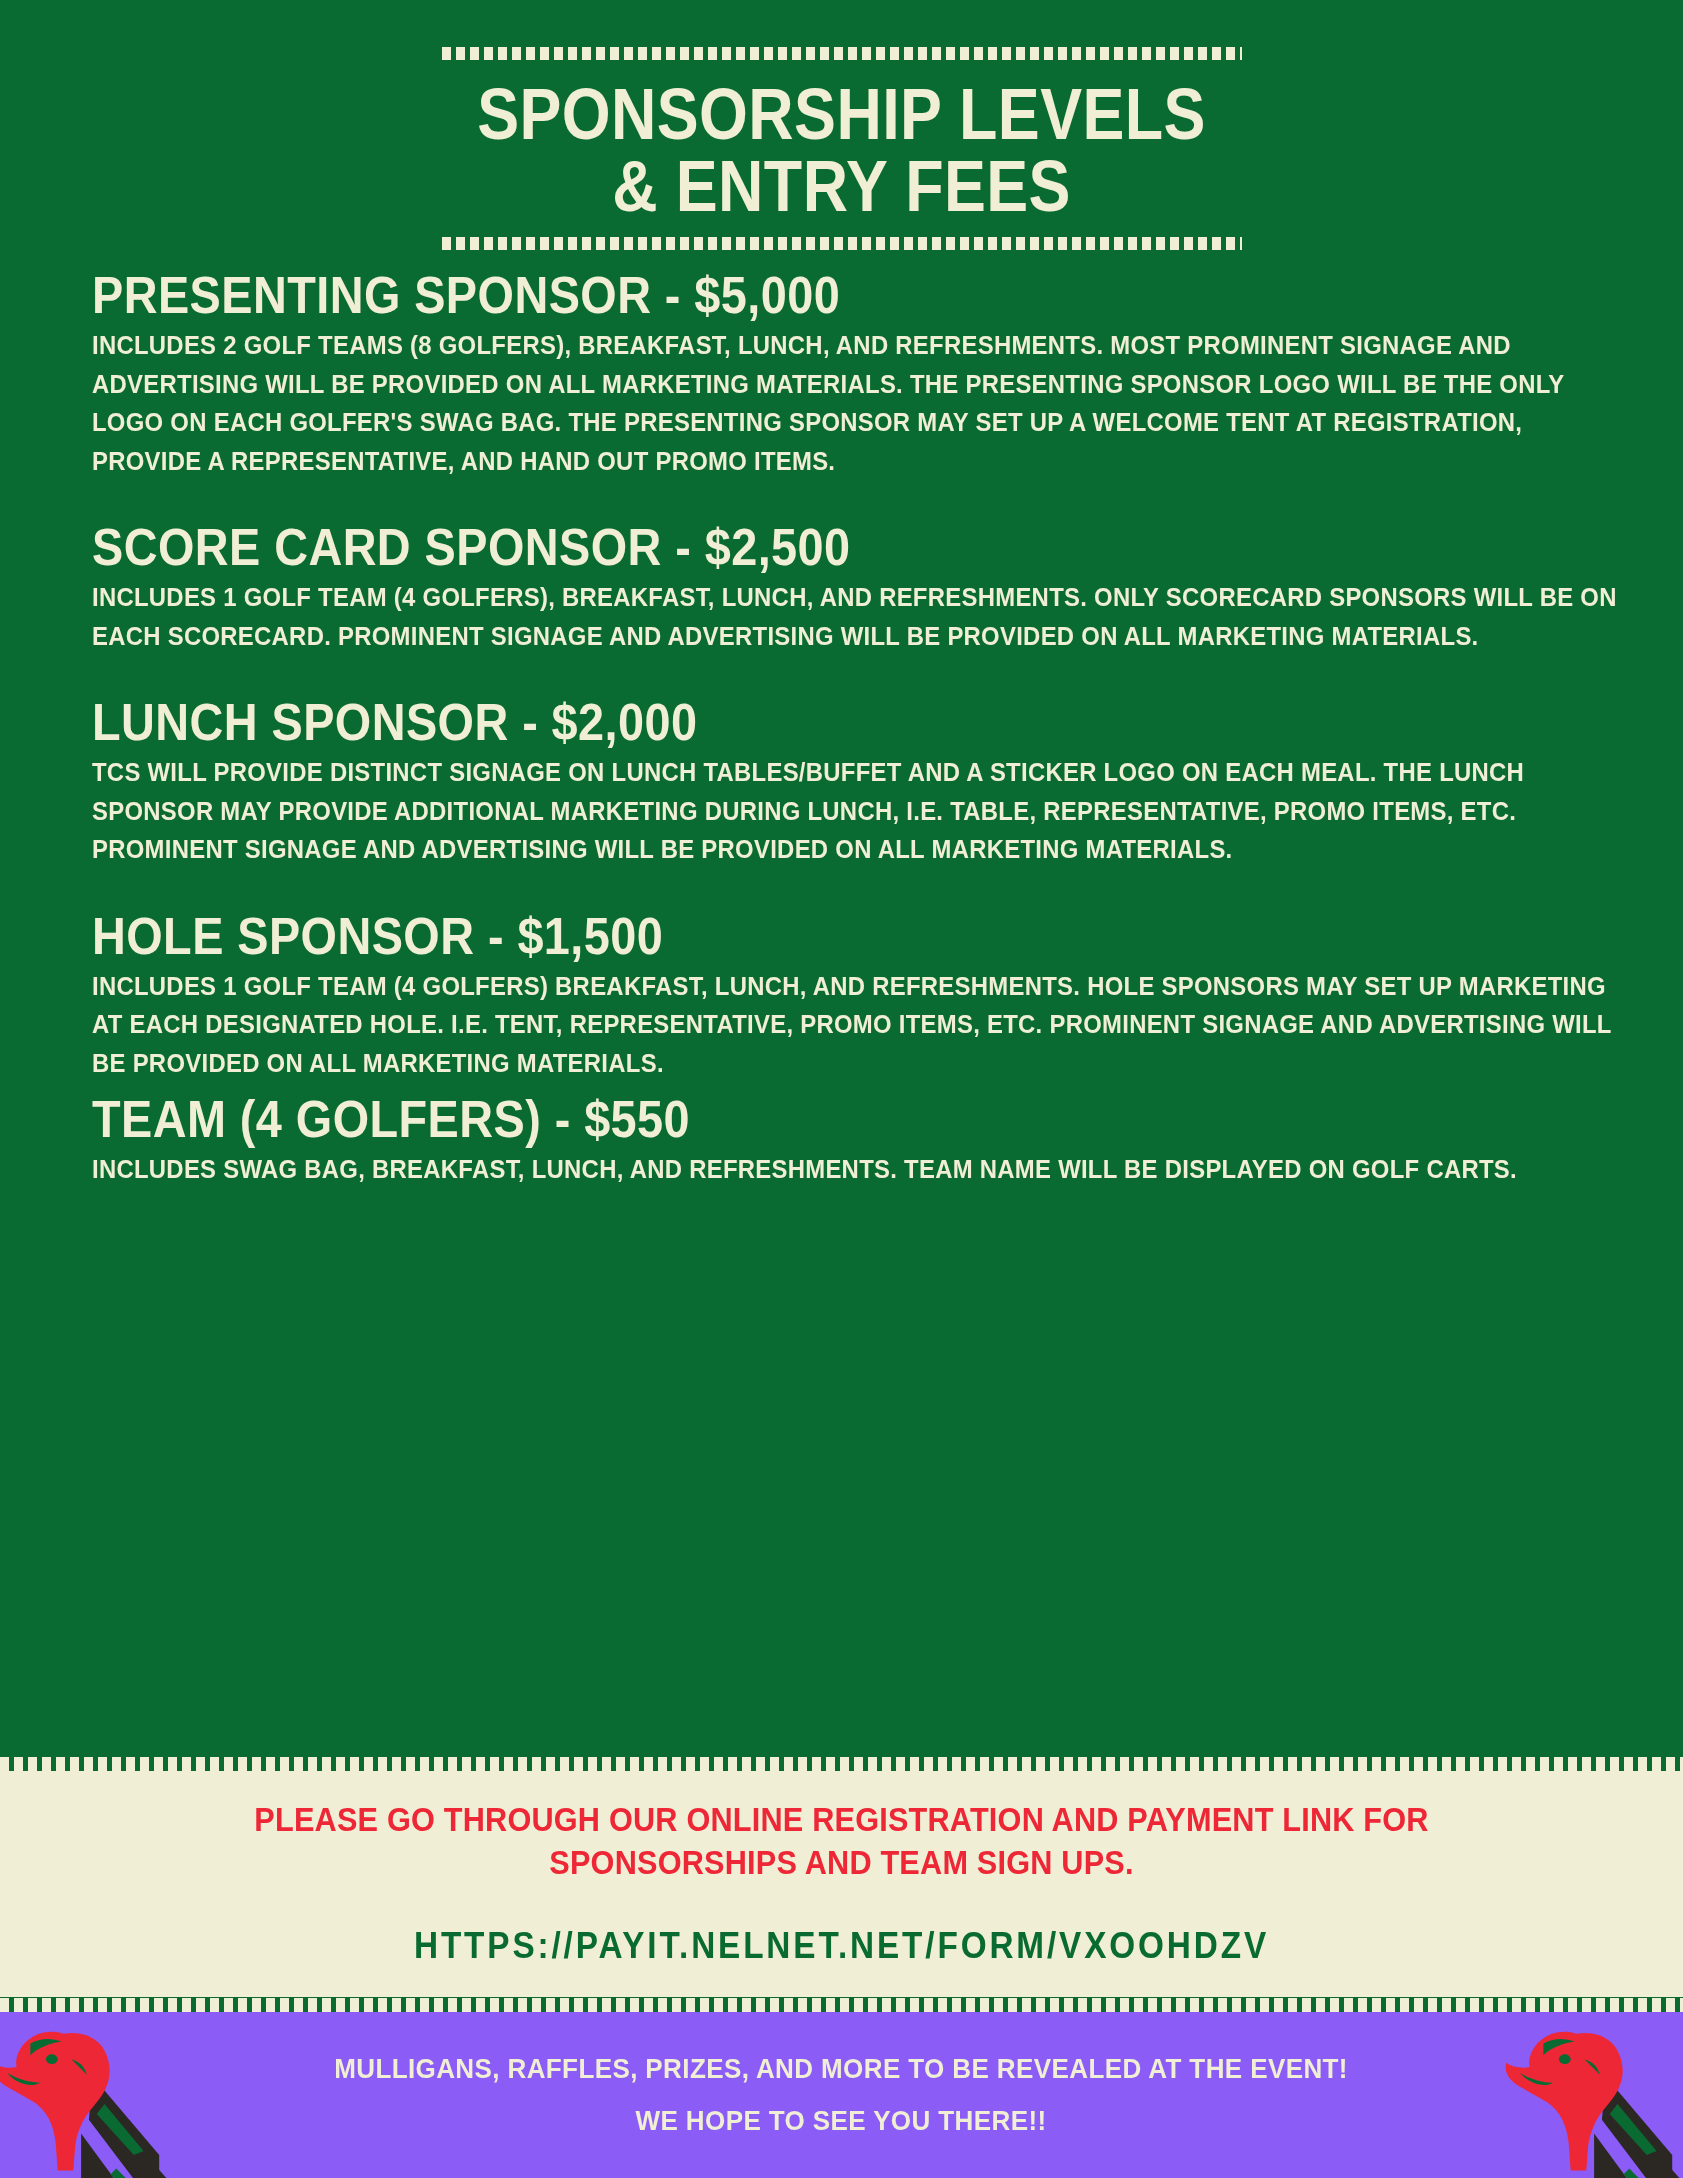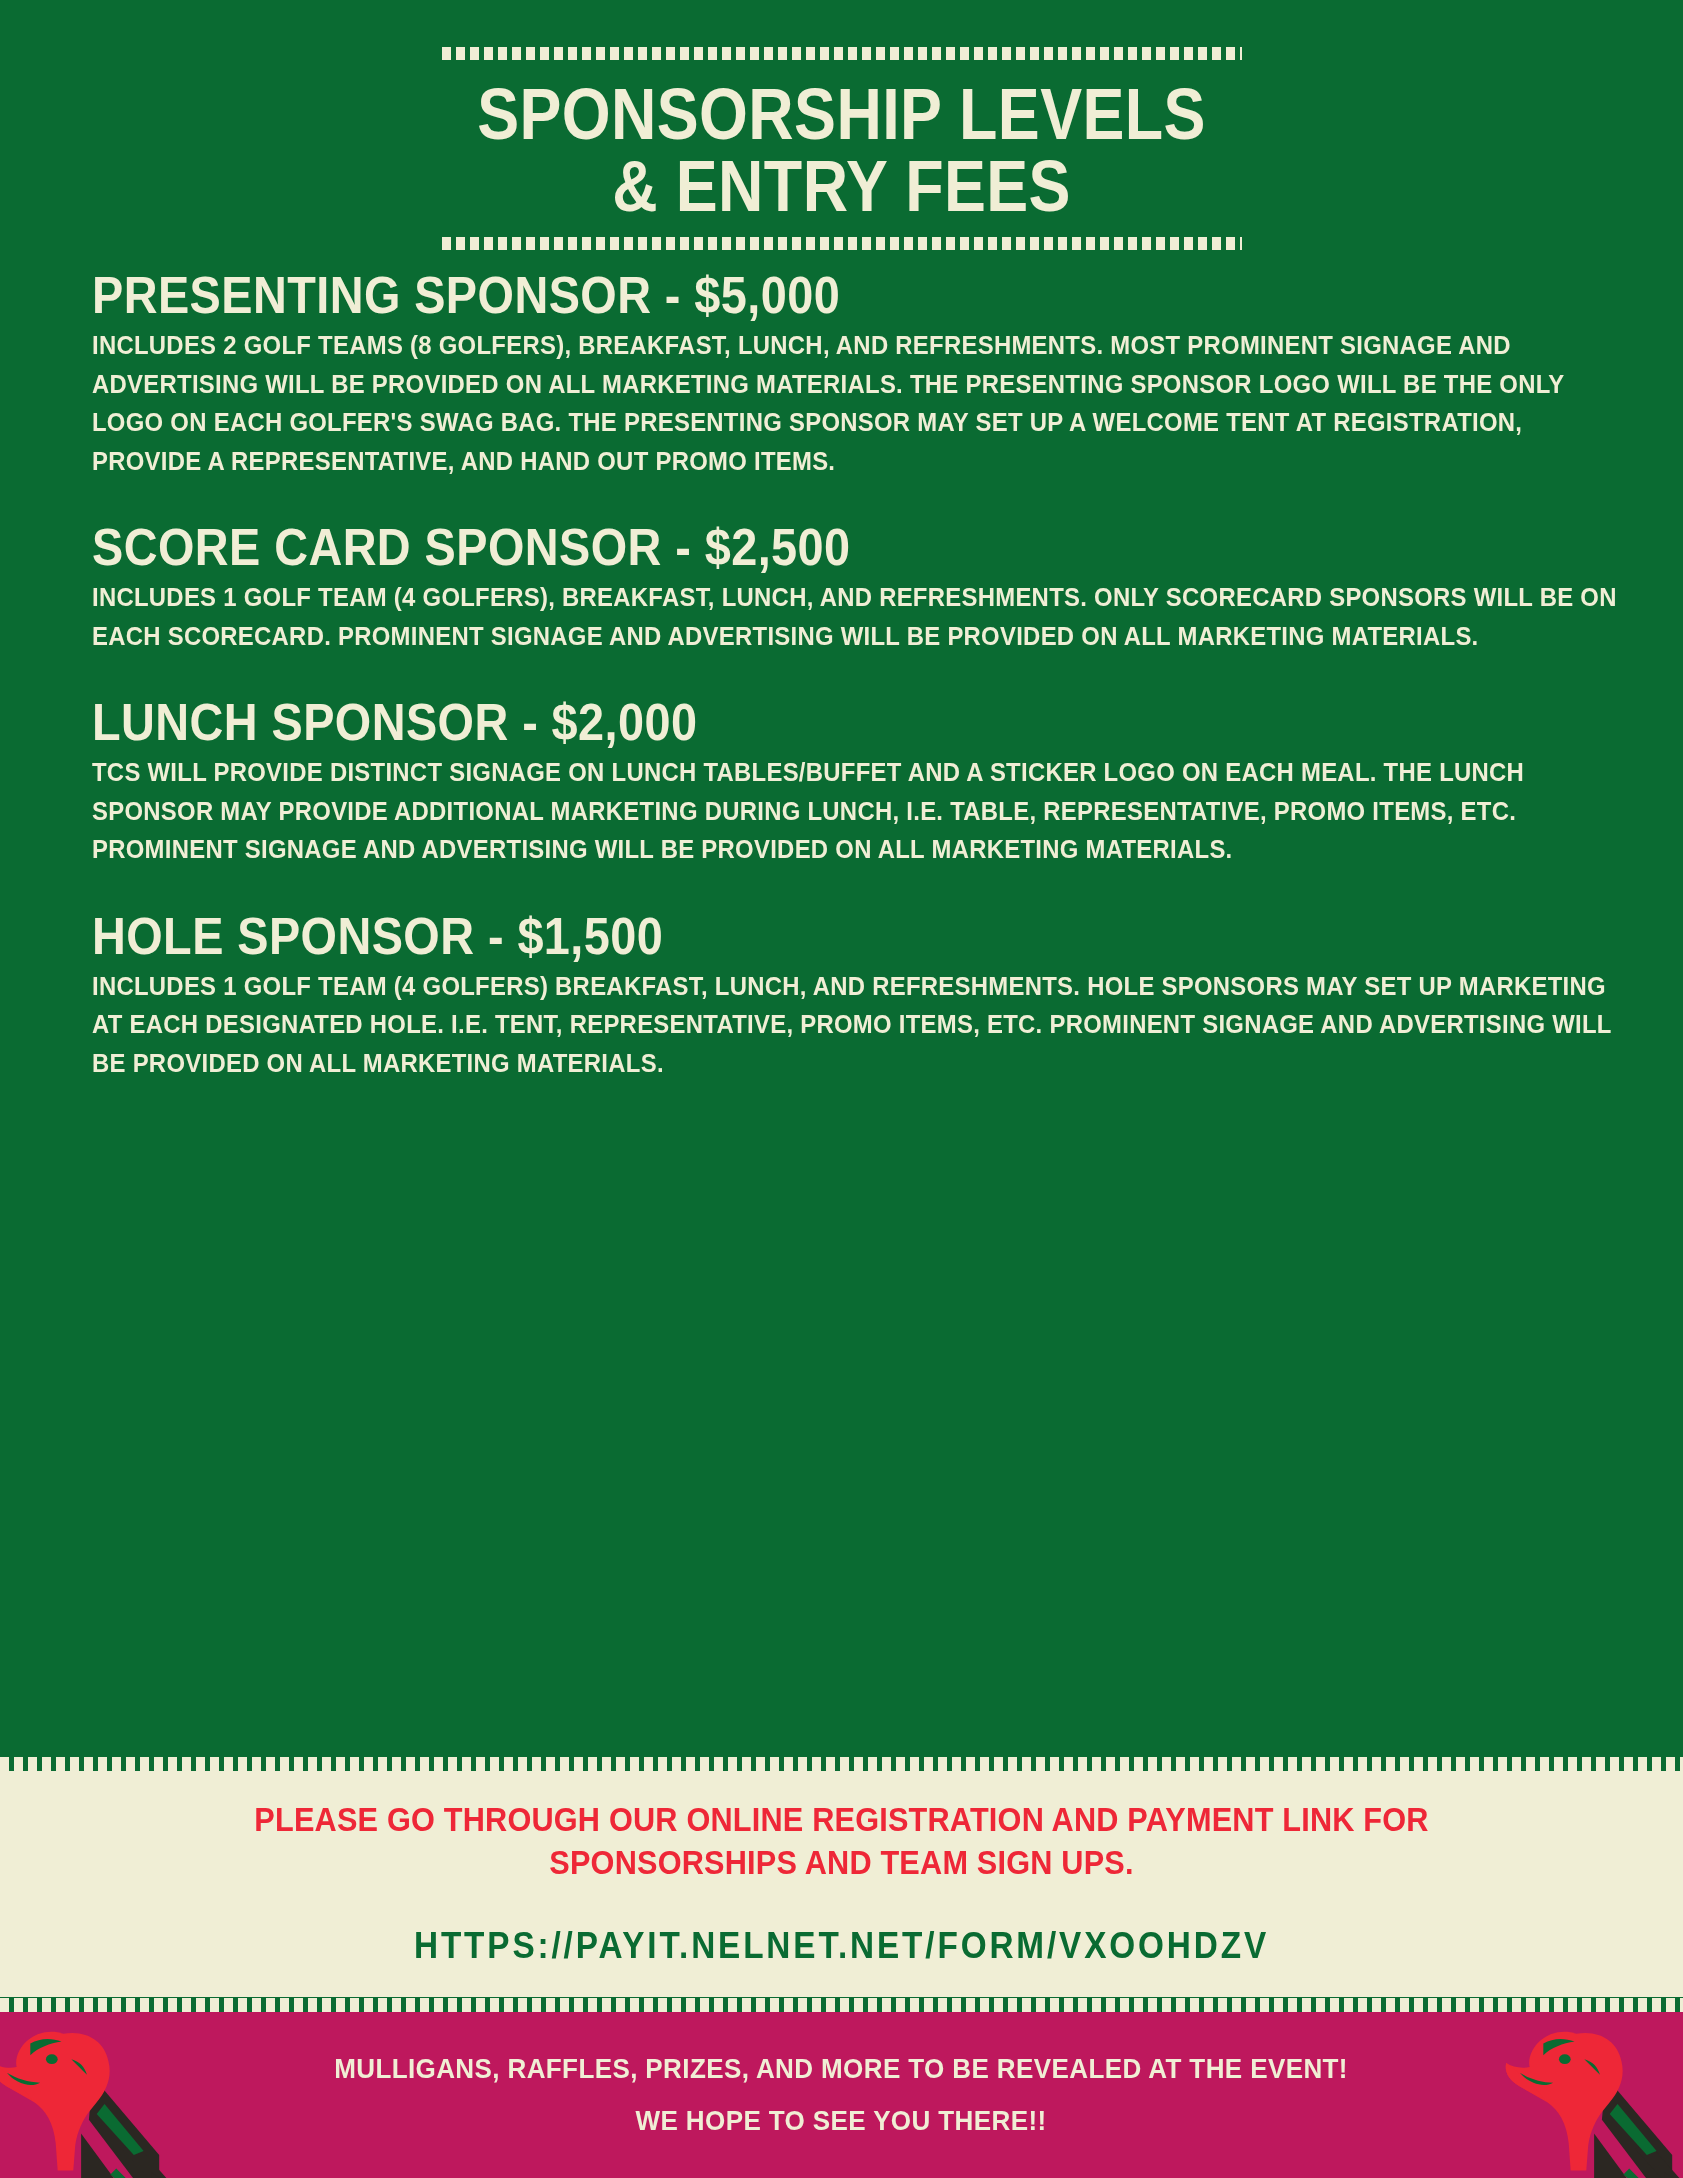--- a/index.html
+++ b/index.html
@@ -94,21 +94,21 @@
     font-size:37px;
     letter-spacing:3.2px;
     transform:scaleX(0.9);
   }
 
   
   .footer-wrap { position:absolute; left:0; top:1998px; width:1683px; height:180px; }
   .footer {
     position:relative;
     height:166px;
-    background:#be185d;
+    background:#8b5cf6;
     display:flex; align-items:center; justify-content:center;
   }
   .footer-text {
     text-align:center;
     color:#f0eed5;
     font-family:"Liberation Sans Narrow","Liberation Sans", sans-serif;
     font-weight:bold;
     font-size:28px;
     line-height:1.85;
     letter-spacing:0.4px;
@@ -148,20 +148,24 @@
   <div class="section gap-lg">
     <div class="sec-head">LUNCH SPONSOR - $2,000</div>
     <div class="sec-body">TCS WILL PROVIDE DISTINCT SIGNAGE ON LUNCH TABLES/BUFFET AND A STICKER LOGO ON EACH MEAL.  THE LUNCH SPONSOR MAY PROVIDE ADDITIONAL MARKETING DURING LUNCH, I.E. TABLE, REPRESENTATIVE, PROMO ITEMS, ETC.  PROMINENT SIGNAGE AND ADVERTISING WILL BE PROVIDED ON ALL MARKETING MATERIALS.</div>
   </div>
 
   <div class="section gap-lg">
     <div class="sec-head">HOLE SPONSOR - $1,500</div>
     <div class="sec-body">INCLUDES 1 GOLF TEAM (4 GOLFERS) BREAKFAST, LUNCH, AND REFRESHMENTS.  HOLE SPONSORS MAY SET UP MARKETING AT EACH DESIGNATED HOLE.  I.E. TENT, REPRESENTATIVE, PROMO ITEMS, ETC.  PROMINENT SIGNAGE AND ADVERTISING WILL BE PROVIDED ON ALL MARKETING MATERIALS.</div>
   </div>
 
+  <div class="section tight">
+    <div class="sec-head">TEAM (4 GOLFERS) - $550</div>
+    <div class="sec-body">INCLUDES SWAG BAG, BREAKFAST, LUNCH, AND REFRESHMENTS.  TEAM NAME WILL BE DISPLAYED ON GOLF CARTS.</div>
+  </div>
 
 </div>
 
 <div class="banner-wrap">
   <div class="dots-full"></div>
   <div class="banner">
     <div class="banner-note">
       <div>PLEASE GO THROUGH OUR ONLINE REGISTRATION AND PAYMENT LINK FOR</div>
       <div>SPONSORSHIPS AND TEAM SIGN UPS.</div>
     </div>

